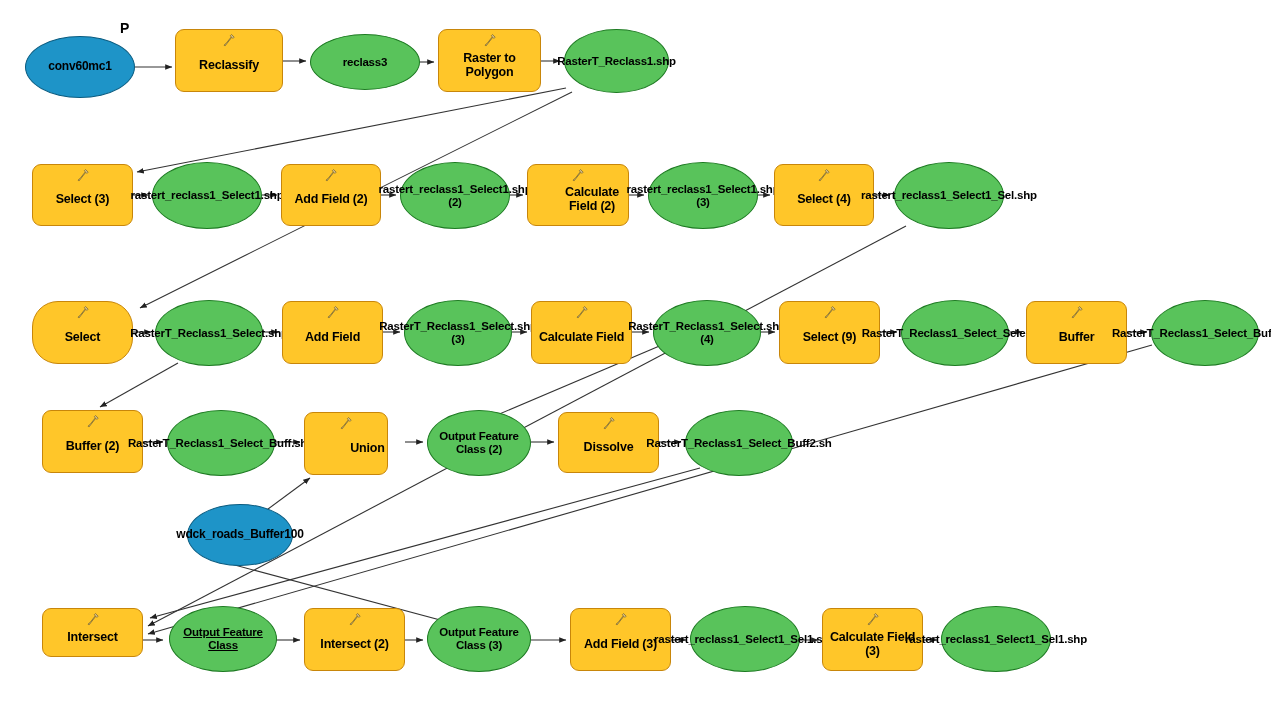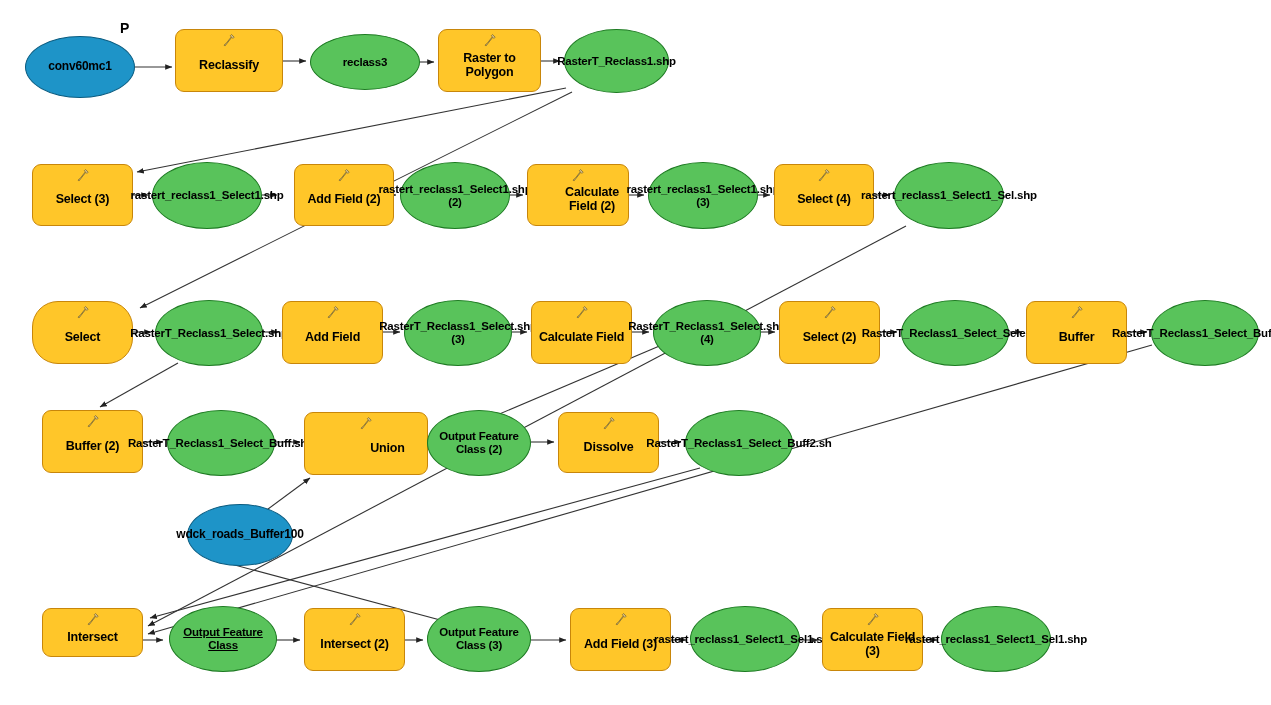--- a/index.html
+++ b/index.html
@@ -162,21 +162,21 @@
         <span>
           <svg class="toolicon" viewBox="0 0 16 16" xmlns="http://www.w3.org/2000/svg">
             <path d="M10.2 1.6 L13 4.4 L11.6 5.8 L10.4 4.6 L4.9 11.6 L3.1 13.9 L2.1 12.9 L4.4 11.1 L9.9 4.1 L8.8 3.0 Z" fill="#d9c08a" stroke="#6b5a22" stroke-width="0.7" stroke-linejoin="round"></path>
           </svg>
         </span>
         <span class="label">Select (3)</span>
       </div>
       <div class="node data" style="left: 152px; top: 162px; width: 110px; height: 67px;">
         <span class="label">rastert_reclass1_Select1.shp</span>
       </div>
-      <div class="node tool" style="left: 281px; top: 164px; width: 100px; height: 62px; margin-left: 13px;">
+      <div class="node tool" style="left: 281px; top: 164px; width: 100px; height: 62px;">
         <span>
           <svg class="toolicon" viewBox="0 0 16 16" xmlns="http://www.w3.org/2000/svg">
             <path d="M10.2 1.6 L13 4.4 L11.6 5.8 L10.4 4.6 L4.9 11.6 L3.1 13.9 L2.1 12.9 L4.4 11.1 L9.9 4.1 L8.8 3.0 Z" fill="#d9c08a" stroke="#6b5a22" stroke-width="0.7" stroke-linejoin="round"></path>
           </svg>
         </span>
         <span class="label">Add Field (2)</span>
       </div>
       <div class="node data" style="left: 400px; top: 162px; width: 110px; height: 67px;">
         <span class="label">rastert_reclass1_Select1.shp (2)</span>
       </div>
@@ -234,21 +234,21 @@
       </div>
       <div class="node data" style="left: 653px; top: 300px; width: 108px; height: 66px;">
         <span class="label">RasterT_Reclass1_Select.shp (4)</span>
       </div>
       <div class="node tool" style="left: 779px; top: 301px; width: 101px; height: 63px;">
         <span>
           <svg class="toolicon" viewBox="0 0 16 16" xmlns="http://www.w3.org/2000/svg">
             <path d="M10.2 1.6 L13 4.4 L11.6 5.8 L10.4 4.6 L4.9 11.6 L3.1 13.9 L2.1 12.9 L4.4 11.1 L9.9 4.1 L8.8 3.0 Z" fill="#d9c08a" stroke="#6b5a22" stroke-width="0.7" stroke-linejoin="round"></path>
           </svg>
         </span>
-        <span class="label">Select (2)</span>
+        <span class="label">Select (9)</span>
       </div>
       <div class="node data" style="left: 901px; top: 300px; width: 108px; height: 66px;">
         <span class="label">RasterT_Reclass1_Select_Sele.shp</span>
       </div>
       <div class="node tool" style="left: 1026px; top: 301px; width: 101px; height: 63px;">
         <span>
           <svg class="toolicon" viewBox="0 0 16 16" xmlns="http://www.w3.org/2000/svg">
             <path d="M10.2 1.6 L13 4.4 L11.6 5.8 L10.4 4.6 L4.9 11.6 L3.1 13.9 L2.1 12.9 L4.4 11.1 L9.9 4.1 L8.8 3.0 Z" fill="#d9c08a" stroke="#6b5a22" stroke-width="0.7" stroke-linejoin="round"></path>
           </svg>
         </span>
@@ -261,21 +261,21 @@
         <span>
           <svg class="toolicon" viewBox="0 0 16 16" xmlns="http://www.w3.org/2000/svg">
             <path d="M10.2 1.6 L13 4.4 L11.6 5.8 L10.4 4.6 L4.9 11.6 L3.1 13.9 L2.1 12.9 L4.4 11.1 L9.9 4.1 L8.8 3.0 Z" fill="#d9c08a" stroke="#6b5a22" stroke-width="0.7" stroke-linejoin="round"></path>
           </svg>
         </span>
         <span class="label">Buffer (2)</span>
       </div>
       <div class="node data" style="left: 167px; top: 410px; width: 108px; height: 66px;">
         <span class="label">RasterT_Reclass1_Select_Buff.shp</span>
       </div>
-      <div class="node tool" style="left: 304px; top: 412px; width: 124px; height: 63px; padding-left: 43px;">
+      <div class="node tool" style="left: 304px; top: 412px; width: 84px; height: 63px; padding-left: 43px;">
         <span>
           <svg class="toolicon" viewBox="0 0 16 16" xmlns="http://www.w3.org/2000/svg">
             <path d="M10.2 1.6 L13 4.4 L11.6 5.8 L10.4 4.6 L4.9 11.6 L3.1 13.9 L2.1 12.9 L4.4 11.1 L9.9 4.1 L8.8 3.0 Z" fill="#d9c08a" stroke="#6b5a22" stroke-width="0.7" stroke-linejoin="round"></path>
           </svg>
         </span>
         <span class="label">Union</span>
       </div>
       <div class="node data" style="left: 427px; top: 410px; width: 104px; height: 66px;">
         <span class="label">Output Feature Class (2)</span>
       </div>

